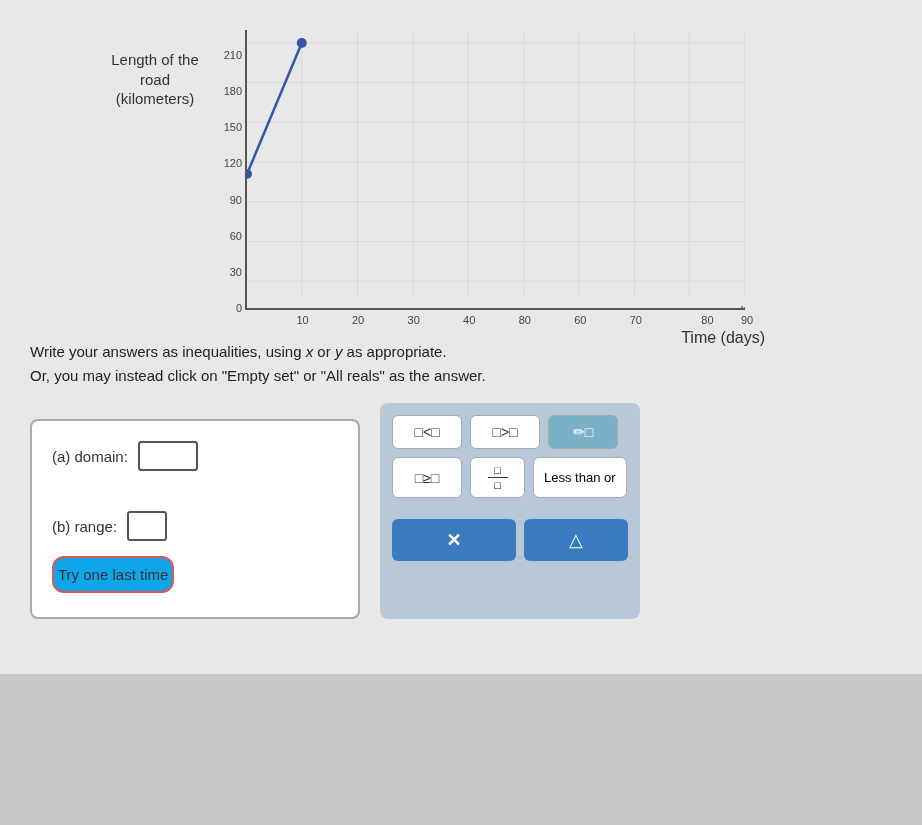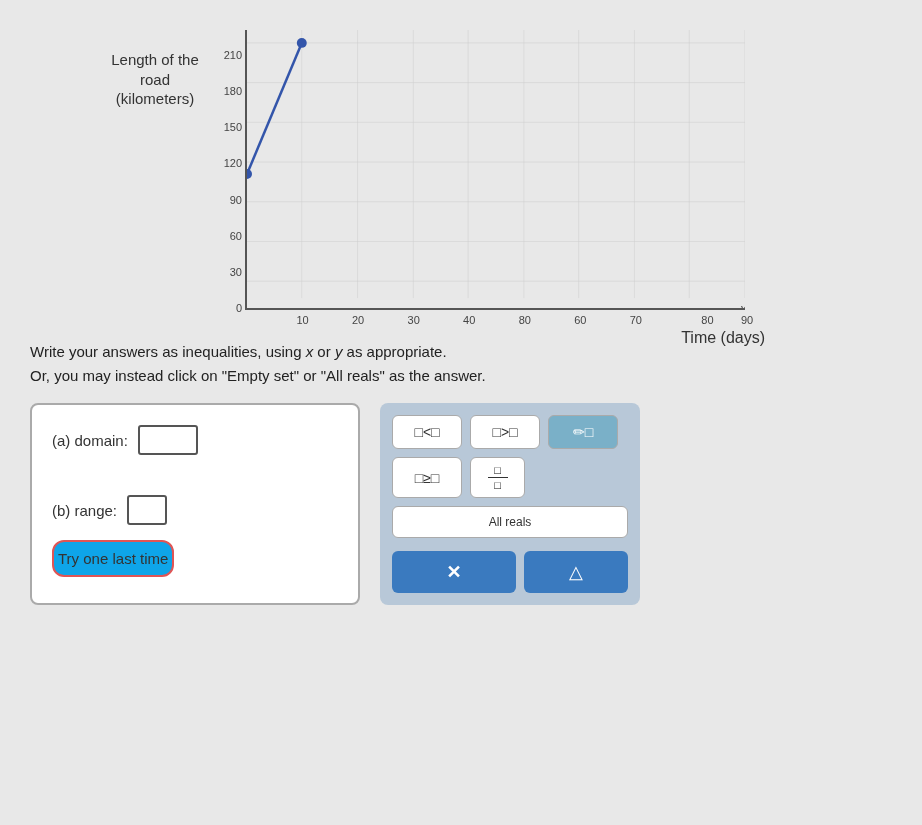--- a/index.html
+++ b/index.html
@@ -8,21 +8,21 @@
       font-family: Arial, sans-serif;
       width: 922px;
       height: 825px;
       overflow: hidden;
       position: relative;
     }
     .main-container {
       background: #e8e8e8;
       margin: 0 auto;
       width: 922px;
-      height: 825px;
+      height: 674px;
       position: relative;
       padding: 20px 30px;
     }
     .chart-section {
       display: flex;
       flex-direction: row;
       align-items: flex-start;
       margin-bottom: 10px;
       margin-left: 80px;
     }
@@ -97,20 +97,21 @@
       margin-top: 10px;
     }
     .answer-box {
       background: white;
       border: 2px solid #aaa;
       border-radius: 8px;
       padding: 20px 20px 20px 20px;
       width: 330px;
       min-height: 200px;
       position: relative;
+      margin-top: 16px;
     }
     .answer-row {
       display: flex;
       align-items: center;
       gap: 10px;
       margin-bottom: 40px;
     }
     .answer-label {
       font-size: 15px;
       color: #333;
@@ -335,23 +336,23 @@
         <button class="op-btn">□&lt;□</button>
         <button class="op-btn">□&gt;□</button>
         <button class="op-btn active">✏□</button>
       </div>
       <div class="op-row">
         <button class="op-btn">□≥□</button>
         <div class="fraction-btn">
           <div class="fraction-num">□</div>
           <div class="fraction-den">□</div>
         </div>
+        <button class="less-than-btn">Less than or</button>
       </div>
       <div class="op-row">
-        <button class="op-btn-wide">All reals</button>
       </div>
       <div class="action-row">
         <button class="x-btn">✕</button>
         <button class="arrow-btn">△</button>
       </div>
     </div>
   </div>
 </div>
 
 </body></html>

